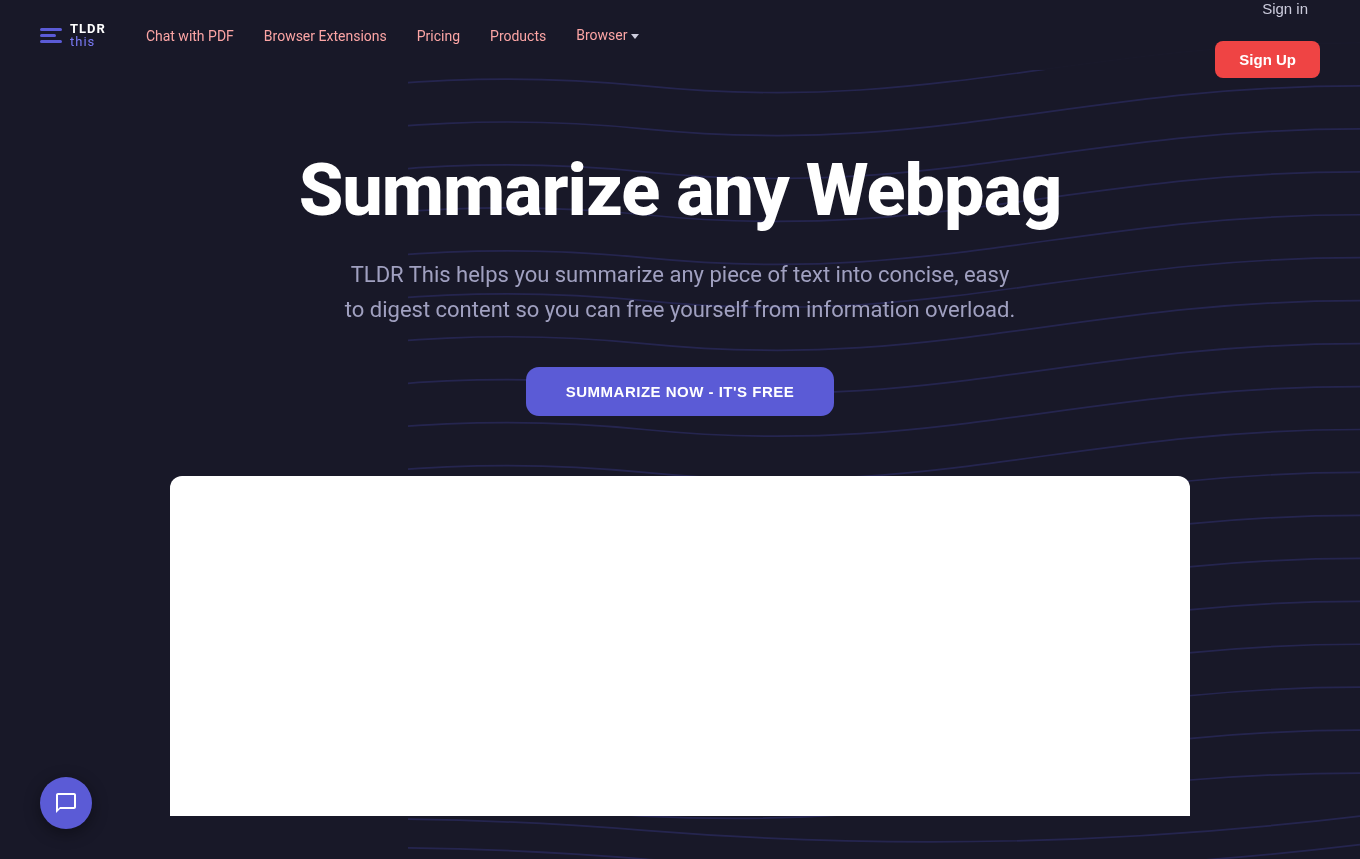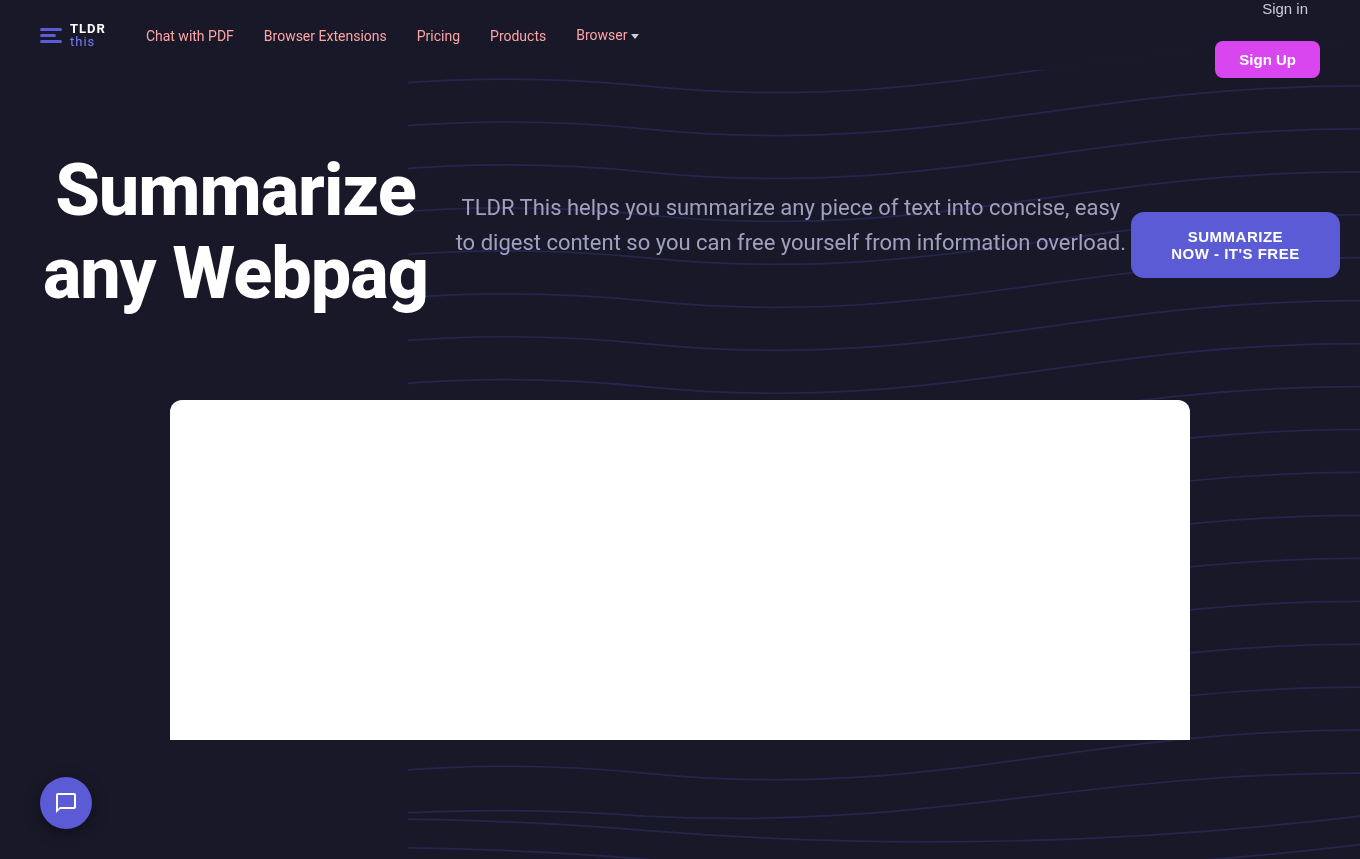--- a/index.html
+++ b/index.html
@@ -132,37 +132,37 @@
     .btn-signin {
       background: none;
       border: none;
       color: #ccccdd;
       font-size: 15px;
       cursor: pointer;
       padding: 8px 12px;
     }
 
     .btn-signup {
-      background: #d946ef;
+      background: #ef4444;
       border: none;
       color: #ffffff;
       font-size: 15px;
       font-weight: 600;
       padding: 10px 24px;
       border-radius: 8px;
       cursor: pointer;
       transition: background 0.2s;
     }
 
     
     .hero {
       position: relative;
       z-index: 5;
       display: flex;
-      flex-direction: row;
+      flex-direction: column;
       align-items: center;
       justify-content: center;
       padding: 80px 20px 60px;
       text-align: center;
     }
 
     .hero h1 {
       font-size: 72px;
       font-weight: 800;
       line-height: 1.15;

